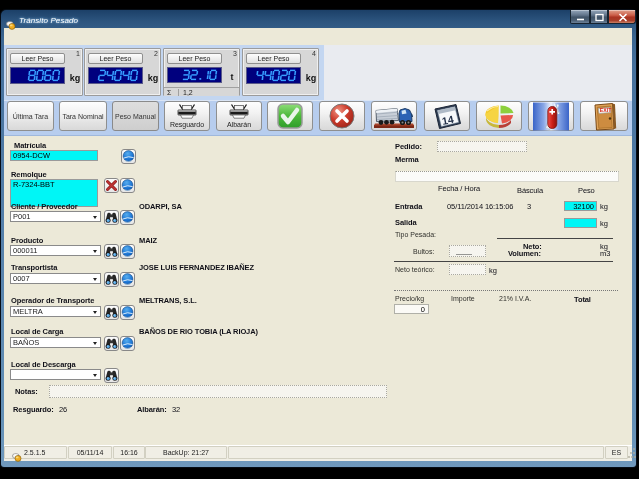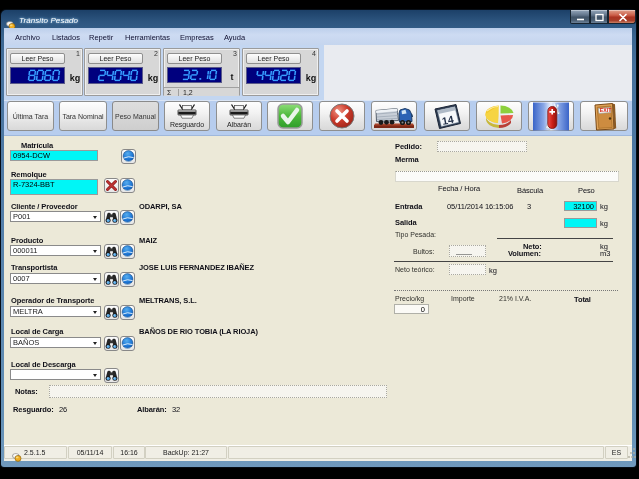--- a/index.html
+++ b/index.html
@@ -90,28 +90,20 @@
   <div class="ab cap" id="bmin"><svg width="19" height="13">
         <line x1="6" y1="8.5" x2="13" y2="8.5" stroke="#fff" stroke-width="1.6"></line>
       </svg></div>
   <div class="ab cap" id="bmax"><svg width="17" height="13">
         <rect x="5" y="3.5" width="7" height="6" fill="none" stroke="#fff" stroke-width="1.3"></rect>
       </svg></div>
   <div class="ab cap" id="bclose"><svg width="28" height="13">
         <path d="M11 3.5 L17 9.5 M17 3.5 L11 9.5" stroke="#fff" stroke-width="1.7" stroke-linecap="round"></path>
       </svg></div>
 
-  <div class="ab" id="menubar">
-    <span style="left:11px;">Archivo</span>
-    <span style="left:48px;">Listados</span>
-    <span style="left:85px;">Repetir</span>
-    <span style="left:121px;">Herramientas</span>
-    <span style="left:176px;">Empresas</span>
-    <span style="left:220px;">Ayuda</span>
-  </div>
 
   <div class="ab" id="strip1"></div>
   <div class="ab" id="strip1l"></div>
   <div class="ab" id="strip2"></div>
 
   <div class="ab wpanel" style="left:6px;">
     <div class="leer">Leer Peso</div>
       <div class="pnum">1</div>
     <div class="lcd" id="lcd1">
         <svg width="53" height="15" style="position:absolute;left:0;top:0;">
@@ -495,39 +487,39 @@
       <svg width="46" height="29" style="position:absolute;left:0;top:0;">
         <path d="M14 3 L31.5 1.5 L33 27 L15.5 28 Z" fill="#e0a358" stroke="#7a4a18" stroke-width="1"></path>
         <path d="M16.2 5.2 L29.8 4 L31.2 25.5 L17.8 26.3 Z" fill="#cd8c40" stroke="#a06a24" stroke-width="0.7"></path>
         <path d="M17.3 6.5 L29.2 5.4 L29.8 10.5 L18 11.5 Z" fill="#f8f5f0" stroke="#999" stroke-width="0.6"></path>
         <text x="18.8" y="10.4" font-family="Liberation Sans" font-size="5.2" font-weight="bold" fill="#d8281e">EXIT</text>
         <circle cx="29" cy="16.5" r="1.2" fill="#4a3210"></circle>
         <path d="M33 27 L35.2 26.2 L34 2.2 L31.5 1.5 Z" fill="#8a5a24"></path>
       </svg>
     </div>
 
-  <div class="ab lbl" style="left:21px;top:141px;">Matrícula</div>
+  <div class="ab lbl" style="left:14px;top:141px;">Matrícula</div>
   <div class="ab cyan" style="left:10px;top:150px;width:88px;height:11px;">0954-DCW</div>
   <div class="ab btn16 icoglobe" style="left:121px;top:149px;">
       <svg width="13" height="13" style="position:absolute;left:0;top:0;">
         <defs>
           <radialGradient id="gl1" cx="0.42" cy="0.28" r="0.95">
             <stop offset="0" stop-color="#55acee"></stop>
             <stop offset="0.55" stop-color="#1b74d4"></stop>
             <stop offset="1" stop-color="#0a4a9a"></stop>
           </radialGradient>
         </defs>
         <circle cx="6.5" cy="6" r="5.4" fill="url(#gl1)" stroke="#0a3a70" stroke-width="0.5"></circle>
         <path d="M1.4 8.2 Q6.5 5.6 11.6 7.6" stroke="#e8f5ff" stroke-width="0.9" fill="none"></path>
         <path d="M3 10.8 Q6.5 12 10 10.8" stroke="#bcd8ee" stroke-width="0.7" fill="none"></path>
       </svg>
     </div>
 
   <div class="ab lbl" style="left:11px;top:170px;">Remolque</div>
-  <div class="ab cyan" style="left:10px;top:179px;width:88px;height:16px;">R-7324-BBT</div>
+  <div class="ab cyan" style="left:10px;top:179px;width:88px;height:28px;">R-7324-BBT</div>
   <div class="ab btn16 icoredx" style="left:104px;top:178px;">
       <svg width="13" height="13" style="position:absolute;left:0;top:0;">
         <path d="M2.5 2.5 L10.5 10.5 M10.5 2.5 L2.5 10.5" stroke="#8e1a1a" stroke-width="3" stroke-linecap="round"></path>
         <path d="M2.5 2.5 L10.5 10.5 M10.5 2.5 L2.5 10.5" stroke="#c03434" stroke-width="1.6" stroke-linecap="round"></path>
       </svg>
     </div>
   <div class="ab btn16 icoglobe" style="left:120px;top:178px;">
       <svg width="13" height="13" style="position:absolute;left:0;top:0;">
         <defs>
           <radialGradient id="gl2" cx="0.42" cy="0.28" r="0.95">

